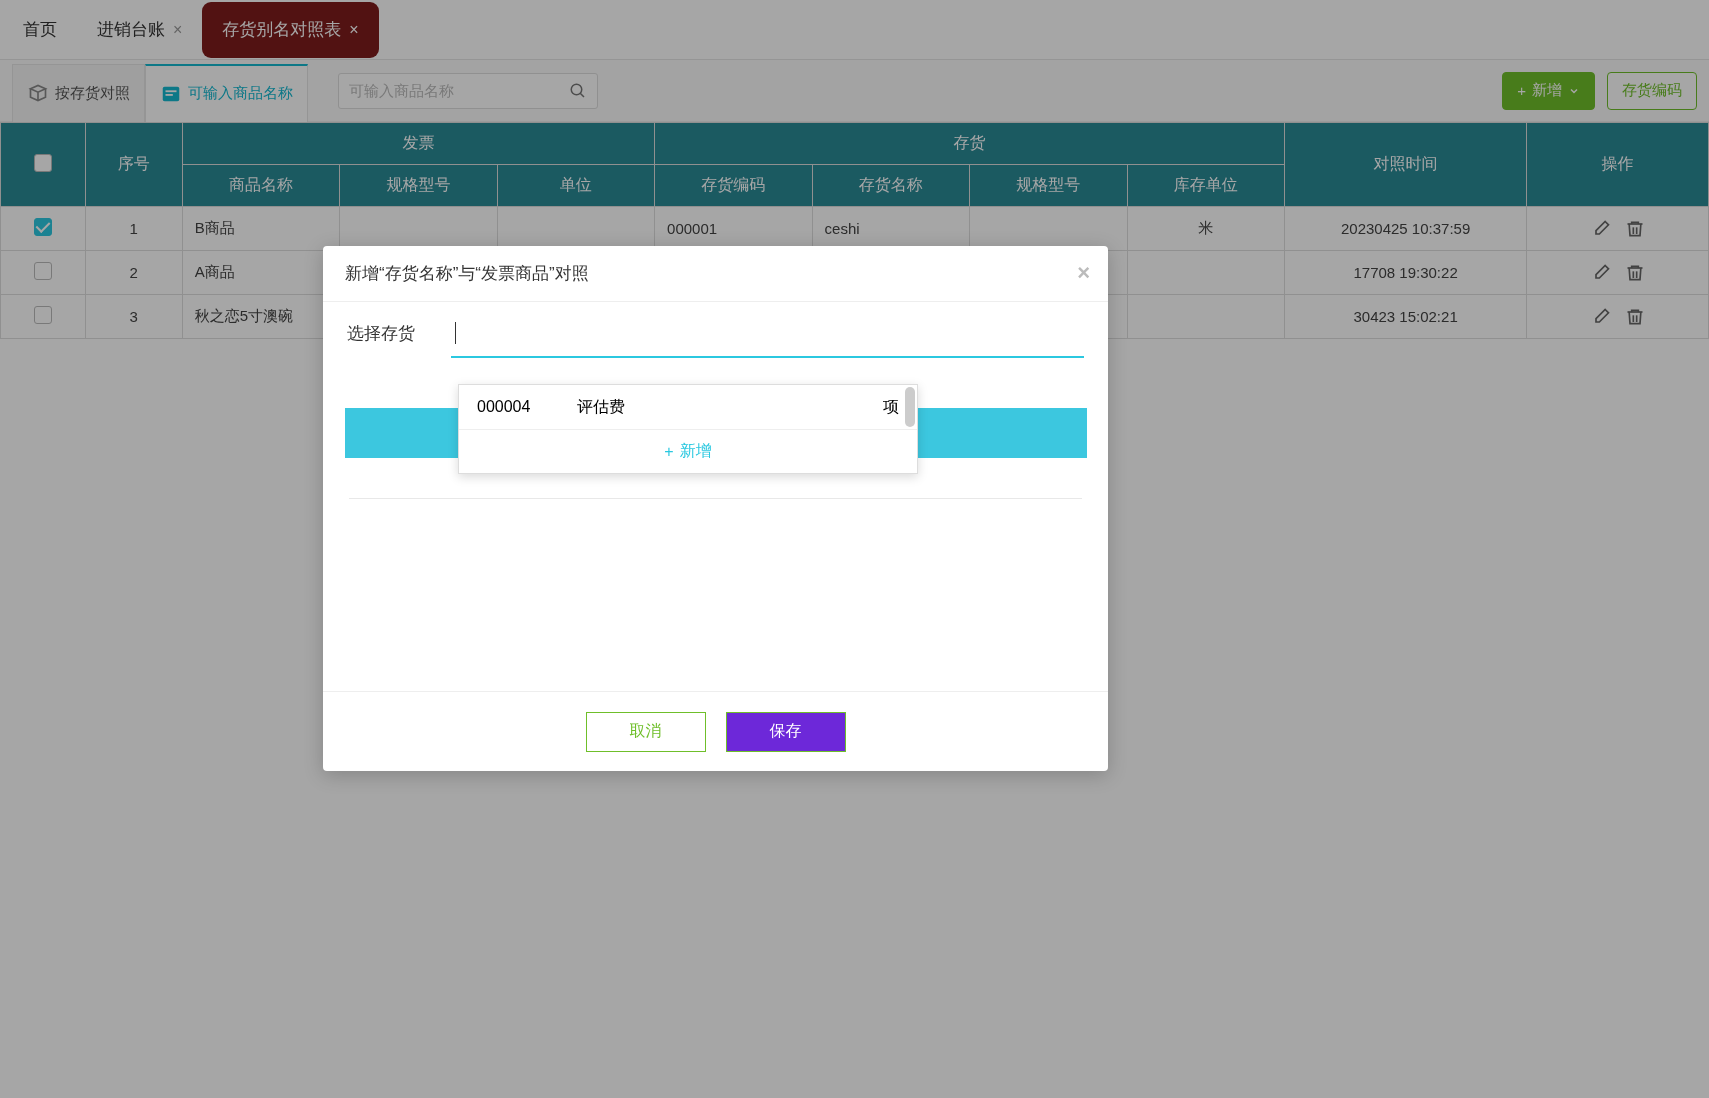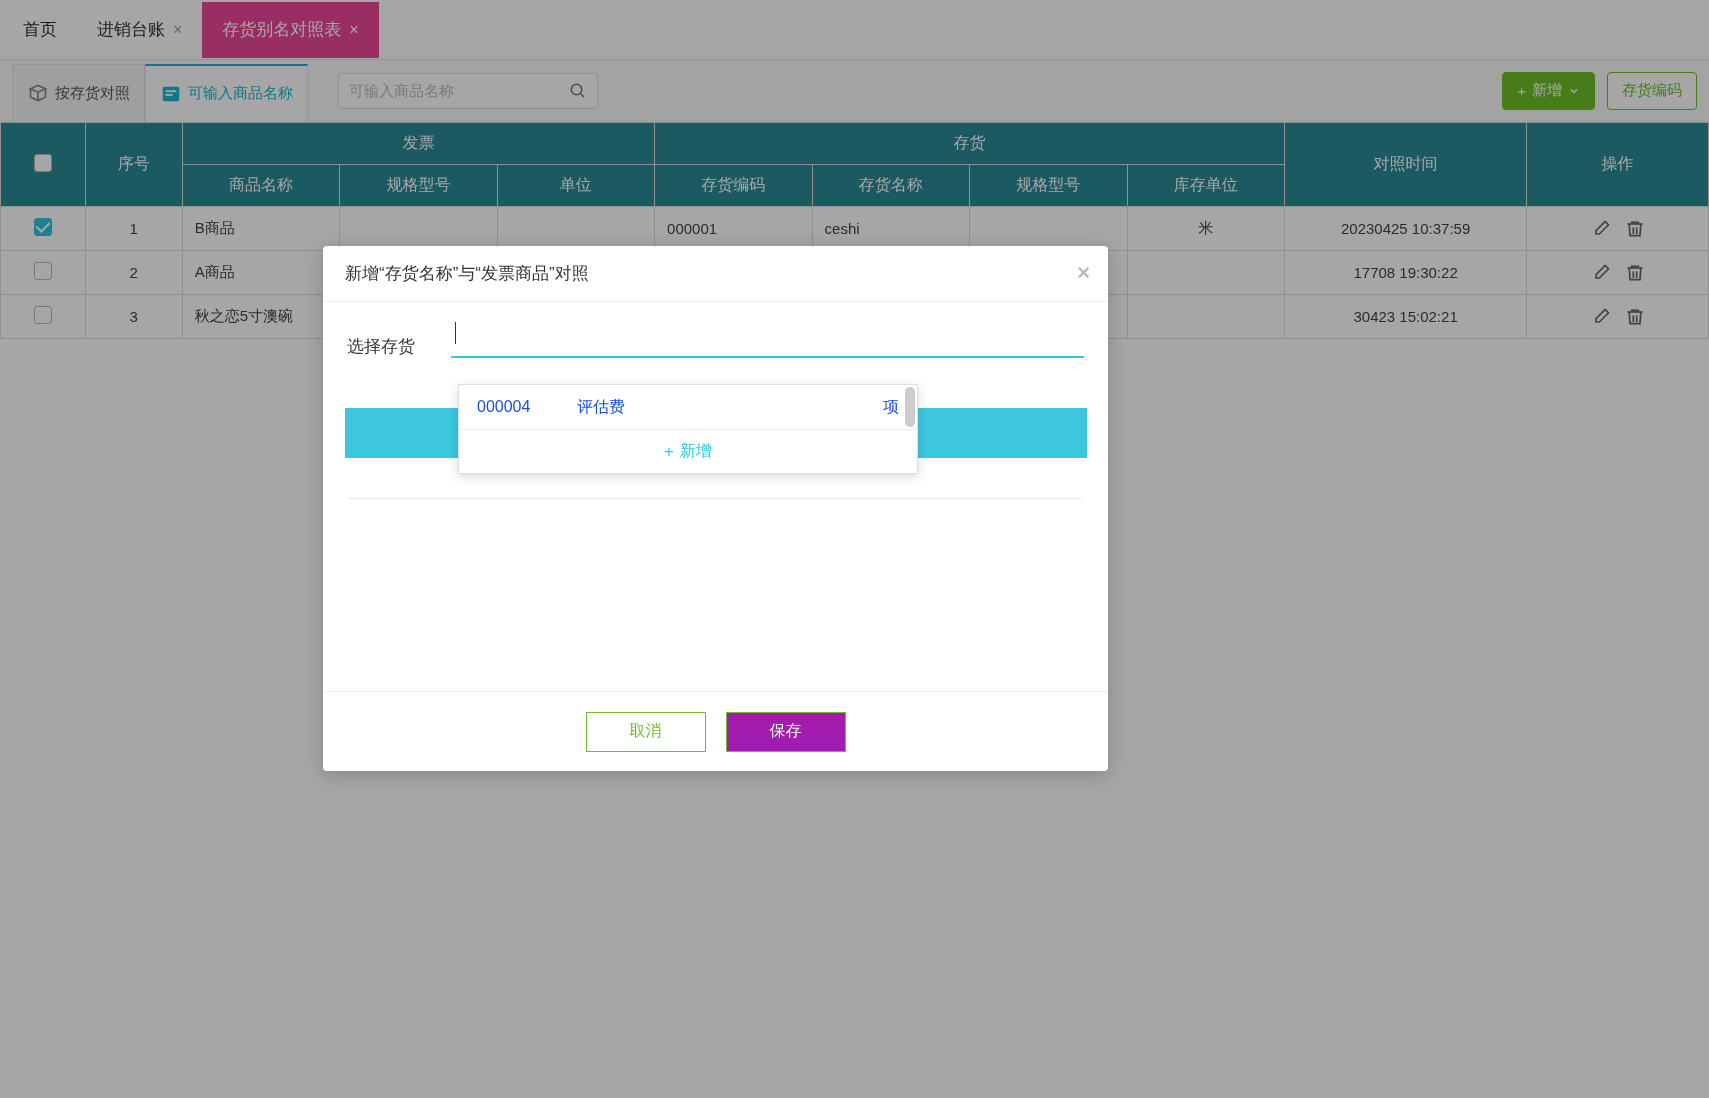--- a/index.html
+++ b/index.html
@@ -1,21 +1,21 @@
 <!DOCTYPE html>
 <html><head>
 <meta charset="utf-8">
 <style>
 * { box-sizing: border-box; margin: 0; padding: 0; }
 body { font-family: "Microsoft YaHei", Arial, sans-serif; font-size: 14px; color: #333; background: #fff; width: 1709px; height: 1098px; overflow: hidden; position: relative; }
 
 
 .top-tabs { display: flex; align-items: center; height: 60px; border-bottom: 1px solid #e5e5e5; padding-left: 3px; }
 .top-tab { padding: 0 20px; height: 56px; display: flex; align-items: center; font-size: 17px; color: #333; cursor: pointer; position: relative; }
-.top-tab.active { background: #ec4899; color: #fff; }
+.top-tab.active { background: #7f1d1d; color: #fff; border-radius: 9px; }
 .tab-close { margin-left: 8px; font-size: 16px; color: #999; }
 .top-tab.active .tab-close { color: #fff; }
 
 
 .sub-toolbar { display: flex; align-items: center; height: 62px; padding: 0 12px; position: relative; background:#fafafa; border-bottom: 1px solid #eee;}
 .mode-tab { display: flex; align-items: center; gap: 6px; padding: 0 14px; height: 58px; font-size: 15px; color: #555; cursor: pointer; border: 1px solid transparent; border-bottom: none; background:#fff; margin-top:4px;}
 .mode-tab.inactive { background:#f5f5f5; border:1px solid #e5e5e5; border-bottom:none; }
 .mode-tab.active { color: #15b8d0; border-top: 2px solid #15b8d0; border-left:1px solid #e5e5e5; border-right:1px solid #e5e5e5; background:#fff;}
 .mode-icon { width: 22px; height: 22px; display:inline-flex; align-items:center; justify-content:center; }
 .search-box { margin-left: 30px; height: 36px; width: 260px; border: 1px solid #ddd; border-radius: 3px; display:flex; align-items:center; padding:0 10px; color:#bbb; background:#fff;}
@@ -43,46 +43,46 @@
 .icon-btn { width:20px; height:20px; color:#666; cursor:pointer; }
 
 
 .overlay { position:absolute; inset:0; background:rgba(0,0,0,0.35); }
 
 
 .modal { position:absolute; top:246px; left:323px; width:785px; height:525px; background:#fff; border-radius:4px; box-shadow:0 4px 20px rgba(0,0,0,.2); display:flex; flex-direction:column;}
 .modal-header { height:56px; display:flex; align-items:center; padding:0 22px; border-bottom:1px solid #eee; position:relative; font-size:17px; color:#333;}
 .modal-close { position:absolute; right:18px; top:14px; font-size:22px; color:#bbb; cursor:pointer; font-weight:bold;}
 .modal-body { flex:1; padding:20px 24px; position:relative;}
-.form-row { display:flex; align-items:flex-end; gap:14px; margin-bottom:12px;}
+.form-row { display:flex; align-items:flex-start; gap:14px; margin-bottom:12px;}
 .form-label { font-size:17px; color:#333; width:90px; }
 .form-input { flex:1; height:36px; border:none; border-bottom:2px solid #2bc8e0; outline:none; font-size:15px; padding:0 4px; position:relative;}
 .cursor { display:inline-block; width:1px; height:22px; background:#333; vertical-align:middle; animation:blink 1s infinite;}
 @keyframes blink { 50% { opacity:0; } }
 
 
 .dropdown { position:absolute; top:82px; left:135px; width:460px; background:#fff; border:1px solid #ddd; box-shadow:0 3px 10px rgba(0,0,0,.15); z-index:5;}
-.dropdown-item { display:flex; align-items:center; height:44px; font-size:16px; color:#1d4ed8; padding:0 18px; cursor:pointer;}
+.dropdown-item { display:flex; align-items:center; height:44px; font-size:16px; color:#000000; padding:0 18px; cursor:pointer;}
 .dd-col1 { width:100px; }
 .dd-col2 { flex:1; }
 .dd-col3 { width:40px; text-align:right;}
 .dropdown-add { height:44px; display:flex; align-items:center; justify-content:center; gap:6px; color:#2bc8e0; font-size:16px; border-top:1px solid #eee; cursor:pointer;}
 .dropdown-scrollbar { position:absolute; right:2px; top:2px; width:10px; height:40px; background:#ccc; border-radius:5px;}
 
 
 .cyan-bar { position:absolute; height:50px; background:#3cc7df; }
 .cyan-left { top:106px; left:22px; width:115px; }
 .cyan-right { top:106px; left:594px; width:170px; }
 
 .divider-line { position:absolute; left:26px; right:26px; top:196px; height:1px; background:#e8e8e8;}
 
 .modal-footer { height:80px; border-top:1px solid #eee; display:flex; align-items:center; justify-content:center; gap:20px;}
 .mbtn { width:120px; height:40px; border-radius:0; font-size:16px; display:inline-flex; align-items:center; justify-content:center; cursor:pointer; border:1px solid; }
 .mbtn-cancel { color:#6fbf2a; border-color:#6fbf2a; background:#fff;}
-.mbtn-save { color:#fff; background:#a21caf; border-color:#6fbf2a;}
+.mbtn-save { color:#fff; background:#6d28d9; border-color:#6fbf2a;}
 
 svg { display:block; }
 </style>
 </head>
 <body>
 
 <div class="top-tabs">
   <div class="top-tab">
     <span>首页</span>
   </div>

